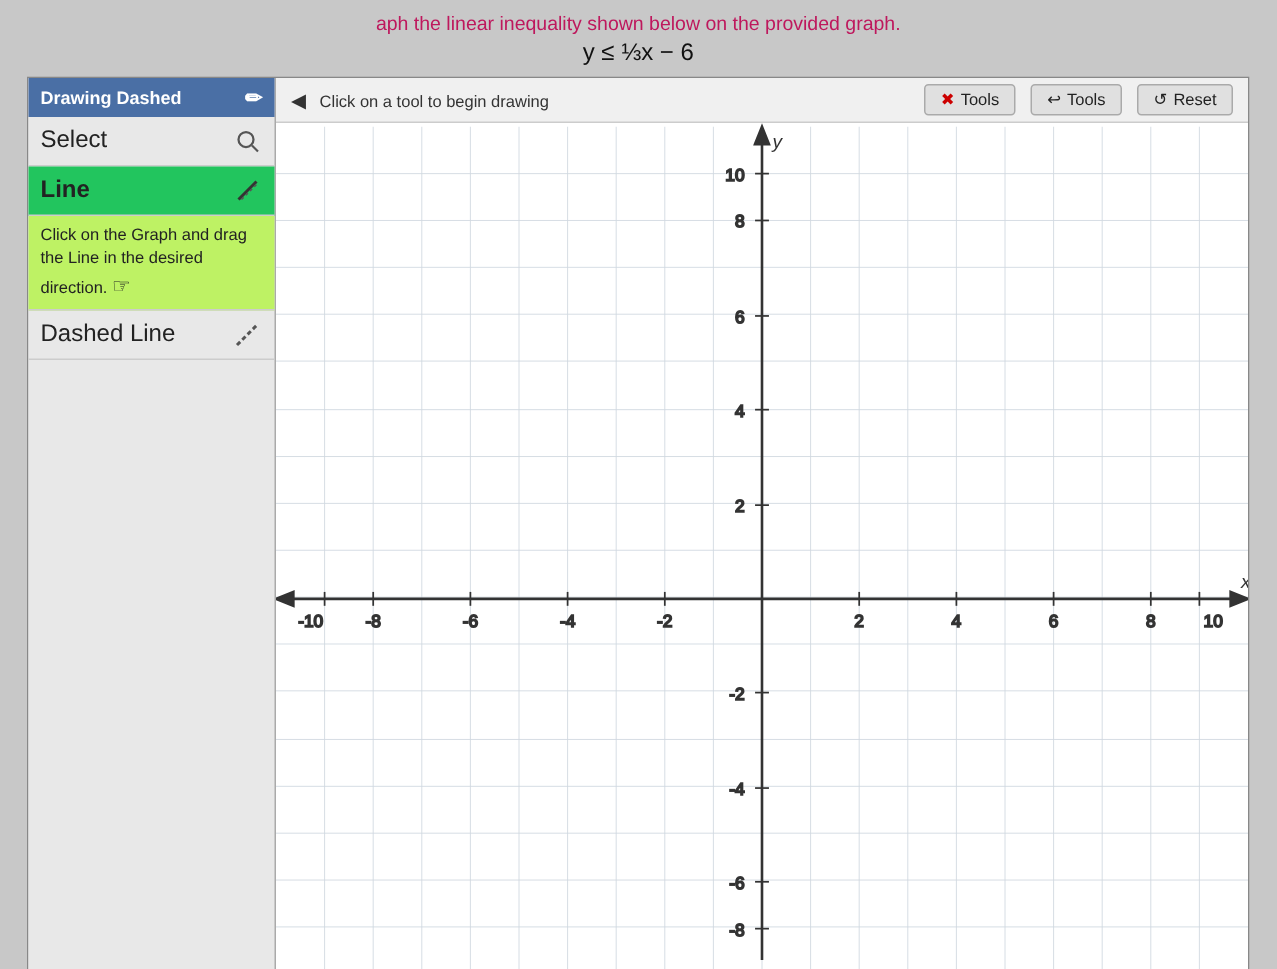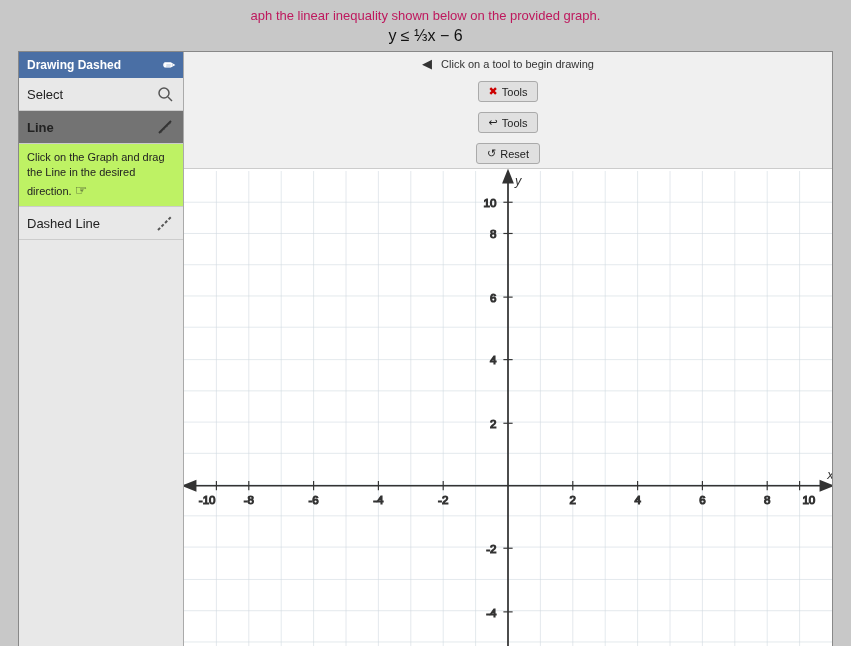--- a/index.html
+++ b/index.html
@@ -44,30 +44,30 @@
       color: #fff;
       font-size: 12px;
       font-weight: bold;
       padding: 5px 8px;
       display: flex;
       align-items: center;
       justify-content: space-between;
     }
     .toolbar-item {
       padding: 6px 8px;
-      font-size: 13px;
+      font-size: 16px;
       color: #222;
       display: flex;
       align-items: center;
       justify-content: space-between;
       border-bottom: 1px solid #ccc;
       cursor: pointer;
     }
     .toolbar-item.active {
-      background: #737373;
+      background: #22c55e;
       font-weight: bold;
     }
     .toolbar-item-icon {
       width: 20px;
       height: 20px;
       display: flex;
       align-items: center;
       justify-content: center;
     }
     .toolbar-description {
@@ -84,21 +84,20 @@
       display: flex;
       flex-direction: column;
     }
     .graph-toolbar {
       display: flex;
       align-items: center;
       background: #f0f0f0;
       border-bottom: 1px solid #ccc;
       padding: 4px 10px;
       gap: 10px;
-      flex-direction: column;
     }
     .graph-toolbar-left {
       font-size: 11px;
       color: #333;
       flex: 1;
     }
     .graph-toolbar-btn {
       background: #e0e0e0;
       border: 1px solid #aaa;
       border-radius: 3px;

